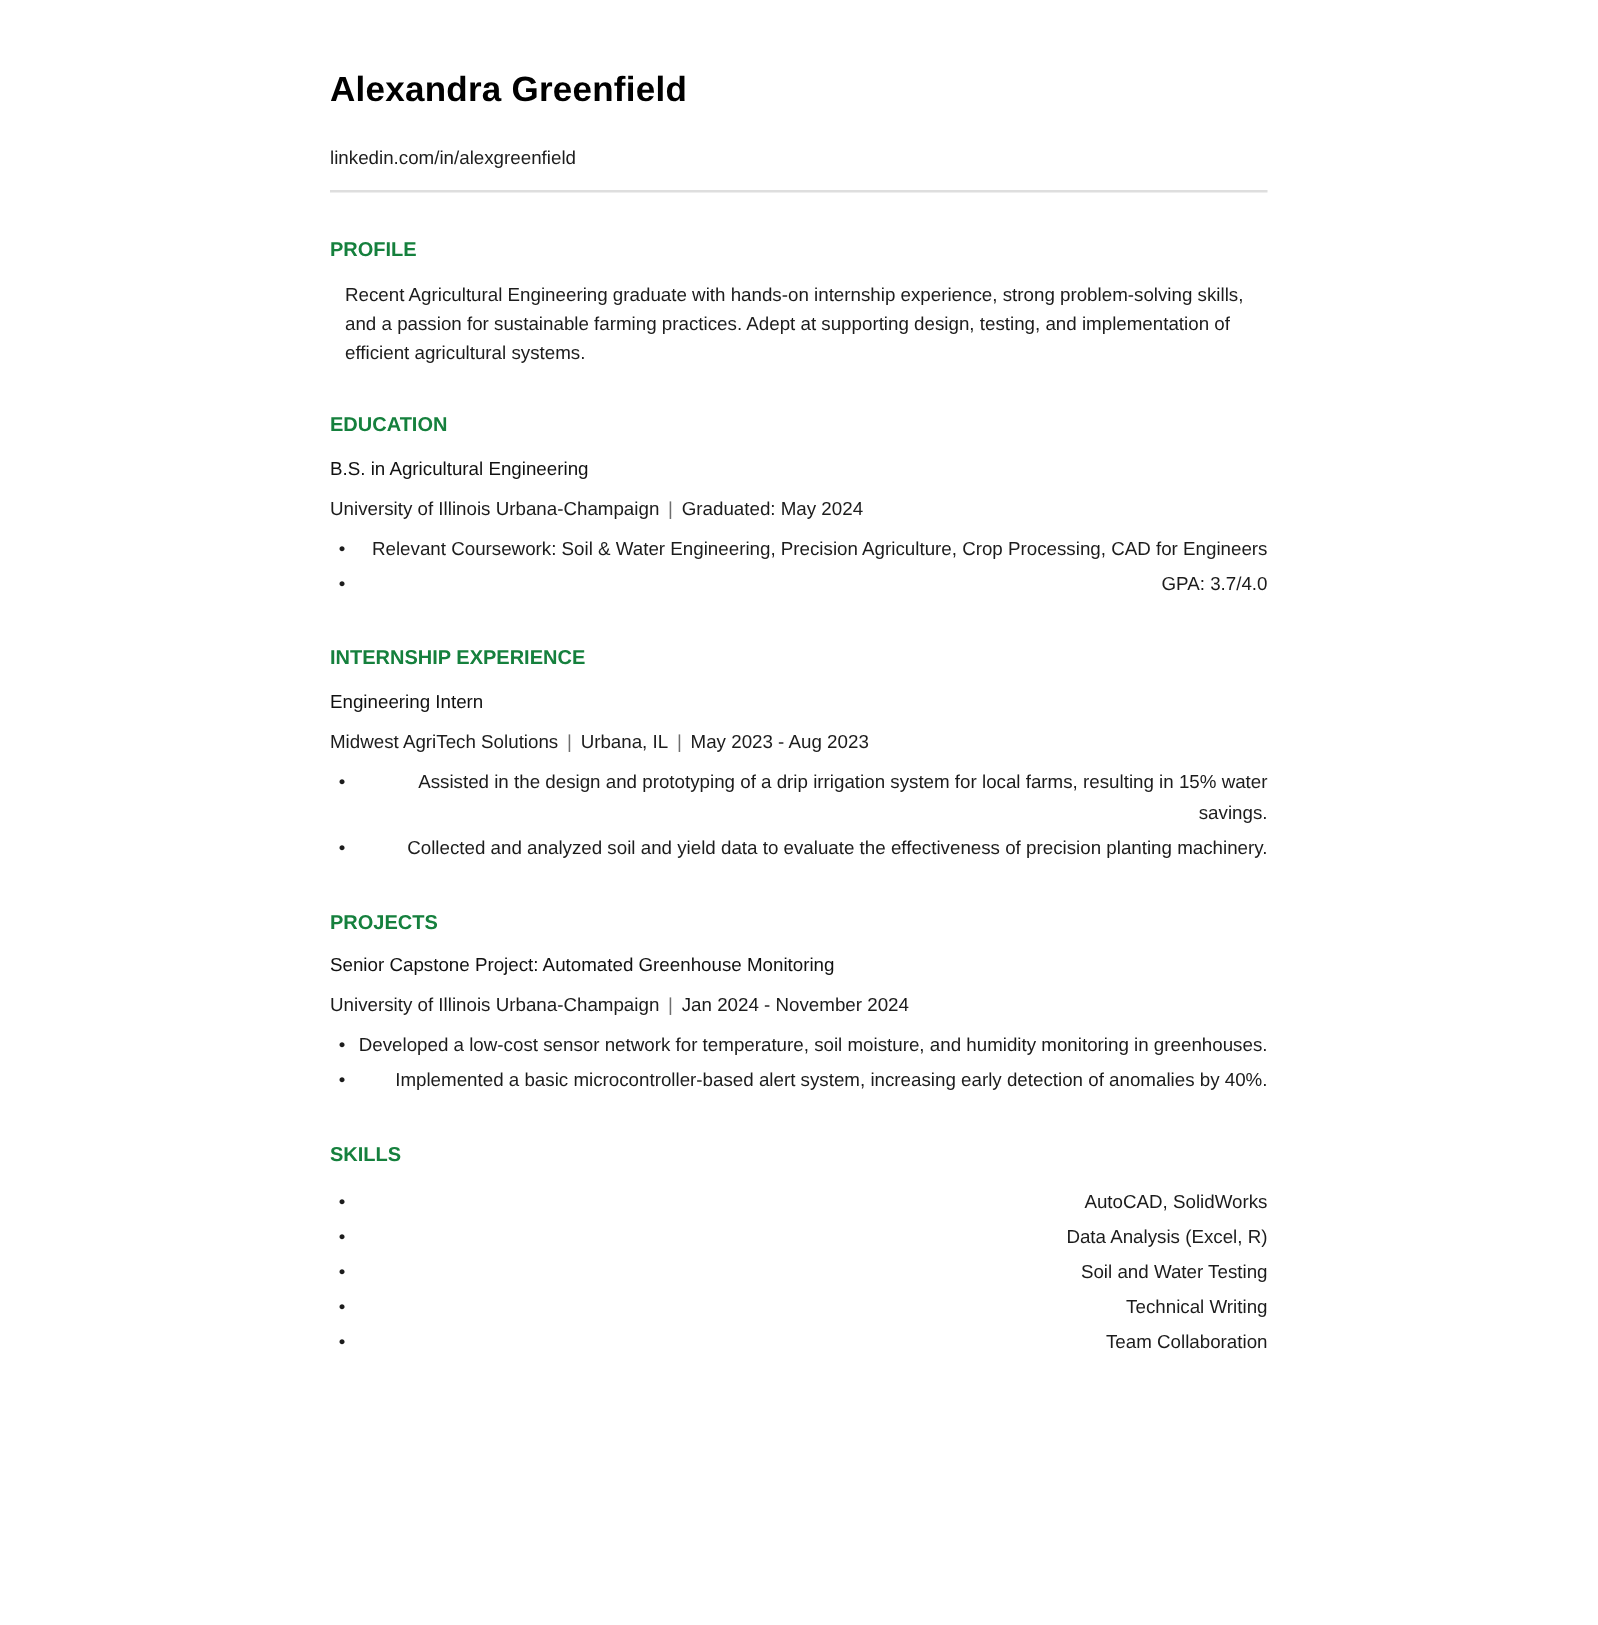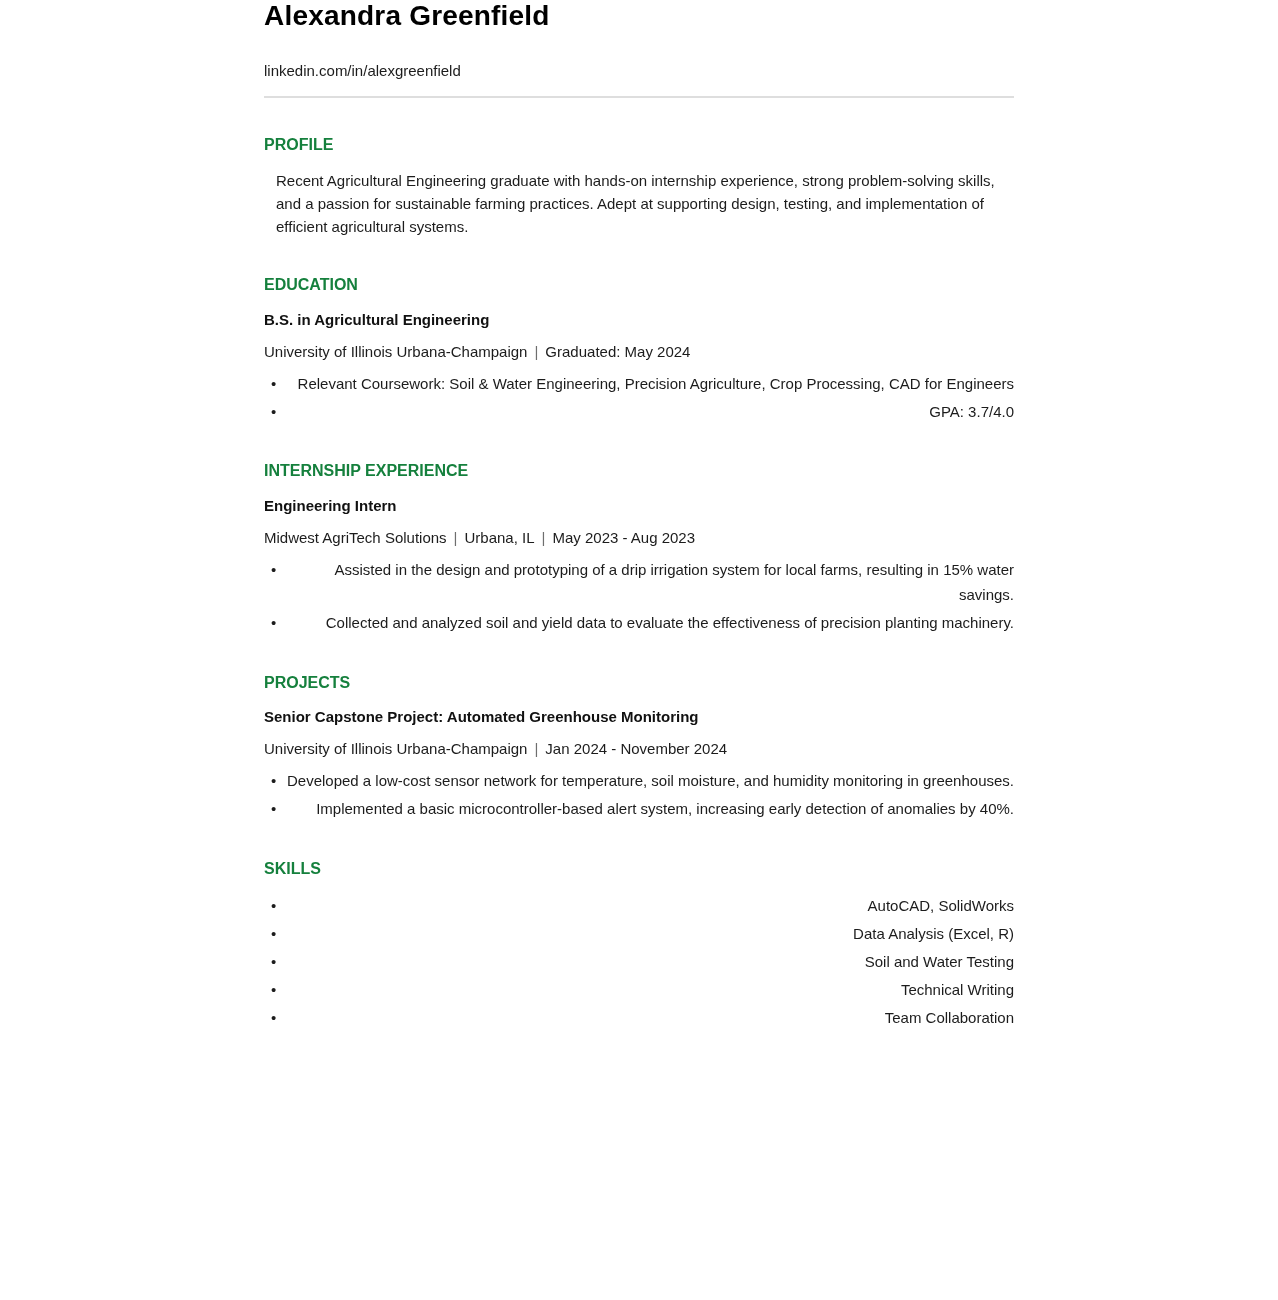--- a/index.html
+++ b/index.html
@@ -11,20 +11,21 @@
   body {
     width: 1278px;
     height: 1300px;
     font-family: "Liberation Sans", sans-serif;
     color: #1c1c1c;
     font-size: 15px;
   }
   .page {
     width: 750px;
     margin-left: 264px;
+    padding-top: 56px;
   }
   h1.name {
     font-size: 28px;
     font-weight: bold;
     color: #000000;
     margin: 0 0 26px 0;
     line-height: 1.15;
     letter-spacing: 0.2px;
   }
   .contact-line {
@@ -47,21 +48,21 @@
   }
   h2.section-heading {
     font-size: 16px;
     font-weight: bold;
     color: #15803d;
     margin: 0 0 15px 0;
     line-height: 1.2;
   }
   h3.entry-title {
     font-size: 15px;
-    font-weight: bold;
+    font-weight: normal;
     color: #111111;
     margin: 0 0 9px 0;
     line-height: 1.35;
   }
   .entry-meta {
     line-height: 25px;
     margin: 0 0 4px 0;
   }
   p.body-text {
     margin: 12px;

